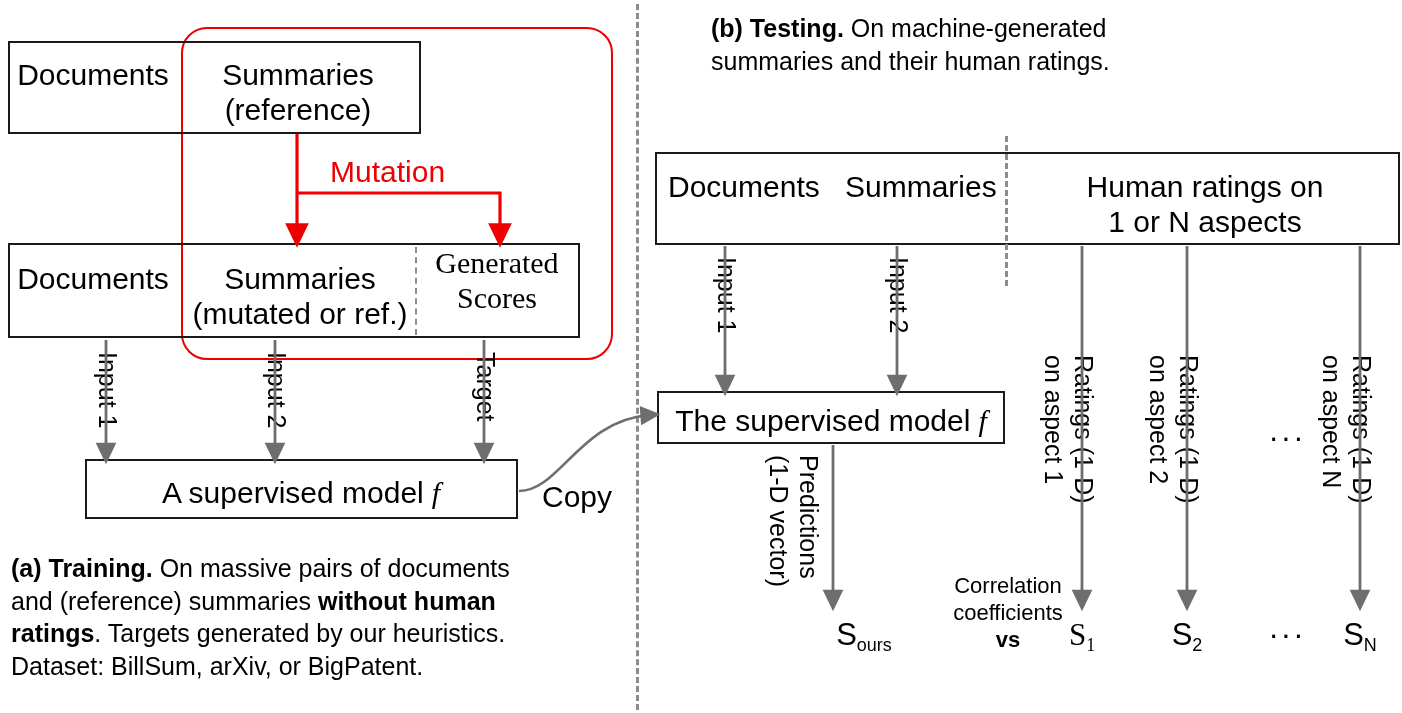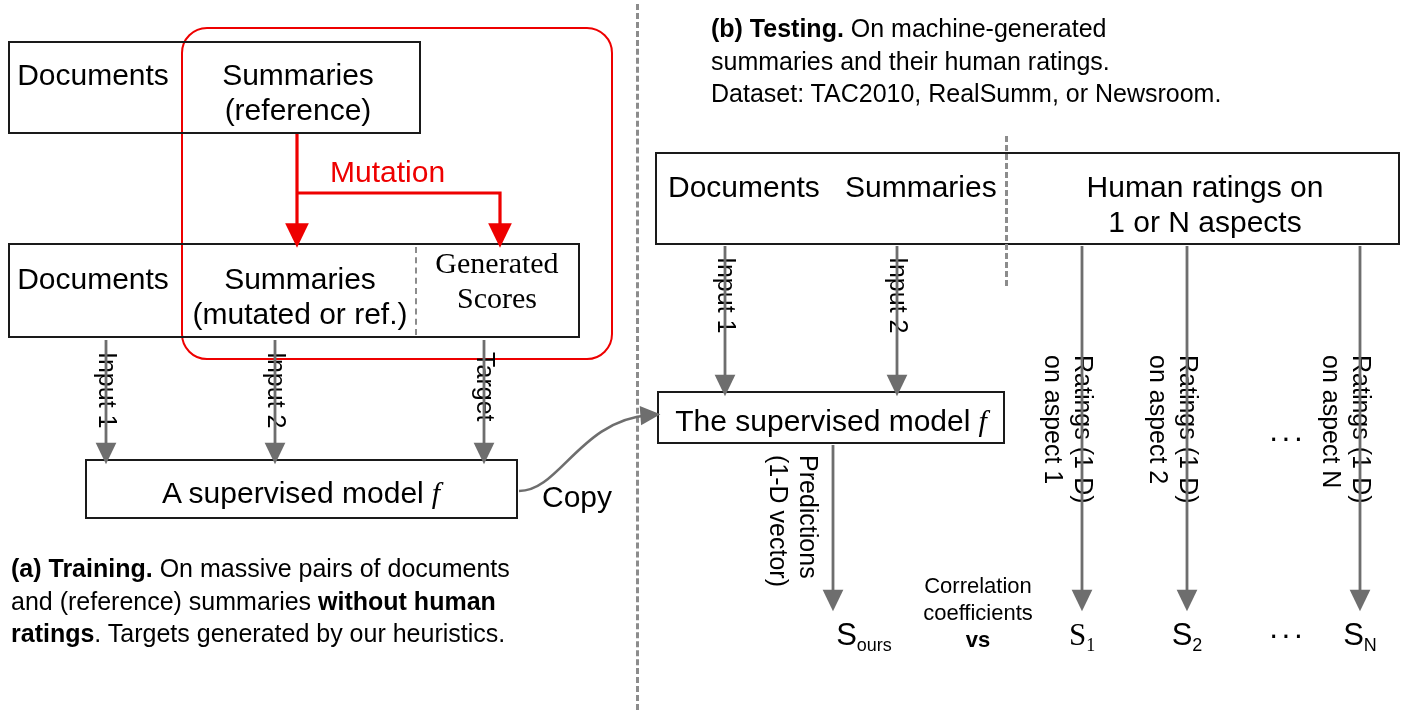--- a/index.html
+++ b/index.html
@@ -56,20 +56,21 @@
     white-space: nowrap;
     transform-origin: 0 0;
     transform: rotate(90deg);
   }
   .smalltxt {
     position: absolute;
     font-size: 22px;
     line-height: 1.22;
     text-align: center;
     white-space: nowrap;
+    margin-left: 30px;
   }
   .smalltxt.ctr { transform: translateX(-50%); }
   .slabel {
     position: absolute;
     font-size: 31px;
     white-space: nowrap;
     transform: translateX(-50%);
   }
   .slabel sub {
     font-size: 0.58em;
@@ -131,26 +132,26 @@
   <div class="lbl ctr" style="left:301px; top:476px;">
     <span>A supervised model</span><span class="ital" style="margin-left:8px;">f</span>
   </div>
 
   <div class="lbl" style="left:542px; top:480px;">Copy</div>
 
   <div class="caption" style="left:11px; top:552px; width:615px;">
     <b>(a) Training.</b><span> On massive pairs of documents</span><br>
     <span>and (reference) summaries </span><b>without human</b><br>
     <b>ratings</b><span>. Targets generated by our heuristics.</span><br>
+    <span>Dataset: BillSum, arXiv, or BigPatent.</span>
   </div>
 
   <div class="caption" style="left:711px; top:12px; width:680px;">
     <b>(b) Testing.</b><span> On machine-generated</span><br>
     <span>summaries and their human ratings.</span><br>
-    <span>Dataset: TAC2010, RealSumm, or Newsroom.</span>
   </div>
 
   <div class="box" style="left:655px; top:152px; width:745px; height:93px;"></div>
   <div class="dash-v" style="left:1005px; top:136px; height:150px;"></div>
   <div class="lbl" style="left:668px; top:170px;">Documents</div>
   <div class="lbl" style="left:845px; top:170px;">Summaries</div>
   <div class="lbl ctr" style="left:1205px; top:170px; text-align:center;">
     <span>Human ratings on</span><br>
     <span>1 or N aspects</span>
   </div>

